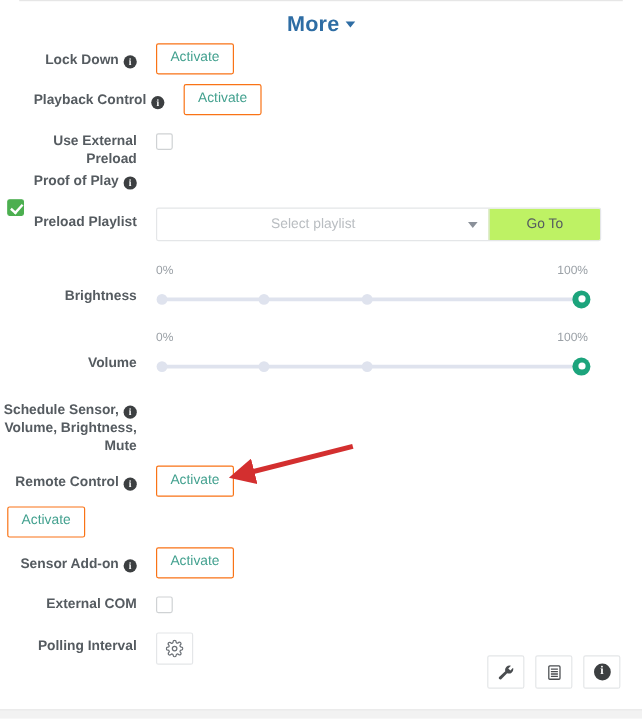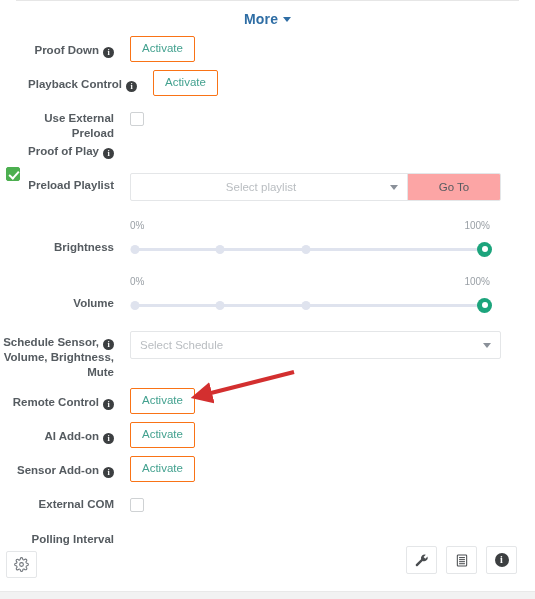--- a/index.html
+++ b/index.html
@@ -39,21 +39,21 @@
   
   .more-row {
     position: absolute;
     top: 10px; left: 0; right: 0;
     text-align: center;
     height: 22px;
   }
   .more-link {
     display: inline-block;
     color: #2e6da4;
-    font-size: 14px;
+    font-size: 18px;
     font-weight: bold;
     letter-spacing: .2px;
     cursor: pointer;
     user-select: none;
   }
   .more-caret {
     display: inline-block;
     margin-left: 5px;
     width: 0; height: 0;
     border-left: 4px solid transparent;
@@ -190,21 +190,21 @@
     flex: none;
   }
   .goto-btn {
     width: 92px;
     display: flex;
     align-items: center;
     justify-content: center;
     border-left: 1px solid #e4e6e8;
     font-size: 11.5px;
     color: #555b60;
-    background: #fca5a5;
+    background: #bef264;
     cursor: pointer;
   }
   .select-solo {
     width: 371px;
     height: 28px;
     border: 1px solid #e4e6e8;
     border-radius: 2px;
     box-sizing: border-box;
     background: #ffffff;
     display: flex;
@@ -323,21 +323,21 @@
   <div class="more-row">
     <span class="more-link">
       <span>More</span><span class="more-caret"></span>
     </span>
   </div>
 
   <div class="form">
 
     <div class="row" style="height:34px;">
       <div class="label-cell">
-        <span class="lbl-txt">Proof Down</span><span class="info-icon">i</span>
+        <span class="lbl-txt">Lock Down</span><span class="info-icon">i</span>
       </div>
       <div class="field-cell">
         <button class="btn-activate">Activate</button>
       </div>
     </div>
 
     <div class="row" style="height:34px;margin-left:23px;">
       <div class="label-cell">
         <span class="lbl-txt">Playback Control</span><span class="info-icon">i</span>
       </div>
@@ -420,41 +420,32 @@
         </div>
       </div>
     </div>
 
     <div class="row" style="height:62px;">
       <div class="label-cell" style="padding-top:9px;">
         <span class="lbl-txt">Schedule Sensor,</span><span class="info-icon">i</span><br>
         <span class="lbl-txt">Volume, Brightness,</span><br>
         <span class="lbl-txt">Mute</span>
       </div>
-      <div class="field-cell" style="padding-top:5px;">
-        <div class="select-solo">
-          <span style="flex:1;">Select Schedule</span>
-          <span class="sel-caret"></span>
-        </div>
-      </div>
     </div>
 
     <div class="row" style="height:34px;">
       <div class="label-cell">
         <span class="lbl-txt">Remote Control</span><span class="info-icon">i</span>
       </div>
       <div class="field-cell">
         <button class="btn-activate">Activate</button>
       </div>
     </div>
 
     <div class="row" style="height:34px;">
-      <div class="label-cell">
-        <span class="lbl-txt">AI Add-on</span><span class="info-icon">i</span>
-      </div>
       <div class="field-cell">
         <button class="btn-activate">Activate</button>
       </div>
     </div>
 
     <div class="row" style="height:34px;">
       <div class="label-cell">
         <span class="lbl-txt">Sensor Add-on</span><span class="info-icon">i</span>
       </div>
       <div class="field-cell">
@@ -464,21 +455,21 @@
 
     <div class="row" style="height:33px;justify-content:space-between;">
       <div class="label-cell">
         <span class="lbl-txt">External COM</span>
       </div>
       <div class="field-cell" style="padding-top:5px;">
         <span class="checkbox"></span>
       </div>
     </div>
 
-    <div class="row" style="height:34px;flex-direction:column;">
+    <div class="row" style="height:34px;">
       <div class="label-cell" style="padding-top:9px;">
         <span class="lbl-txt">Polling Interval</span>
       </div>
       <div class="field-cell" style="padding-top:4px;">
         <div class="gear-btn">
           <svg width="15" height="15" viewBox="0 0 24 24" fill="none" stroke="#6d7278" stroke-width="1.7">
             <circle cx="12" cy="12" r="3"></circle>
             <path d="M19.4 15a1.6 1.6 0 0 0 .3 1.8l.1.1a2 2 0 1 1-2.8 2.8l-.1-.1a1.6 1.6 0 0 0-1.8-.3 1.6 1.6 0 0 0-1 1.5V21a2 2 0 1 1-4 0v-.1a1.6 1.6 0 0 0-1-1.5 1.6 1.6 0 0 0-1.8.3l-.1.1a2 2 0 1 1-2.8-2.8l.1-.1a1.6 1.6 0 0 0 .3-1.8 1.6 1.6 0 0 0-1.5-1H3a2 2 0 1 1 0-4h.1a1.6 1.6 0 0 0 1.5-1 1.6 1.6 0 0 0-.3-1.8l-.1-.1a2 2 0 1 1 2.8-2.8l.1.1a1.6 1.6 0 0 0 1.8.3H9a1.6 1.6 0 0 0 1-1.5V3a2 2 0 1 1 4 0v.1a1.6 1.6 0 0 0 1 1.5 1.6 1.6 0 0 0 1.8-.3l.1-.1a2 2 0 1 1 2.8 2.8l-.1.1a1.6 1.6 0 0 0-.3 1.8V9a1.6 1.6 0 0 0 1.5 1H21a2 2 0 1 1 0 4h-.1a1.6 1.6 0 0 0-1.5 1z"></path>
           </svg>
         </div>

